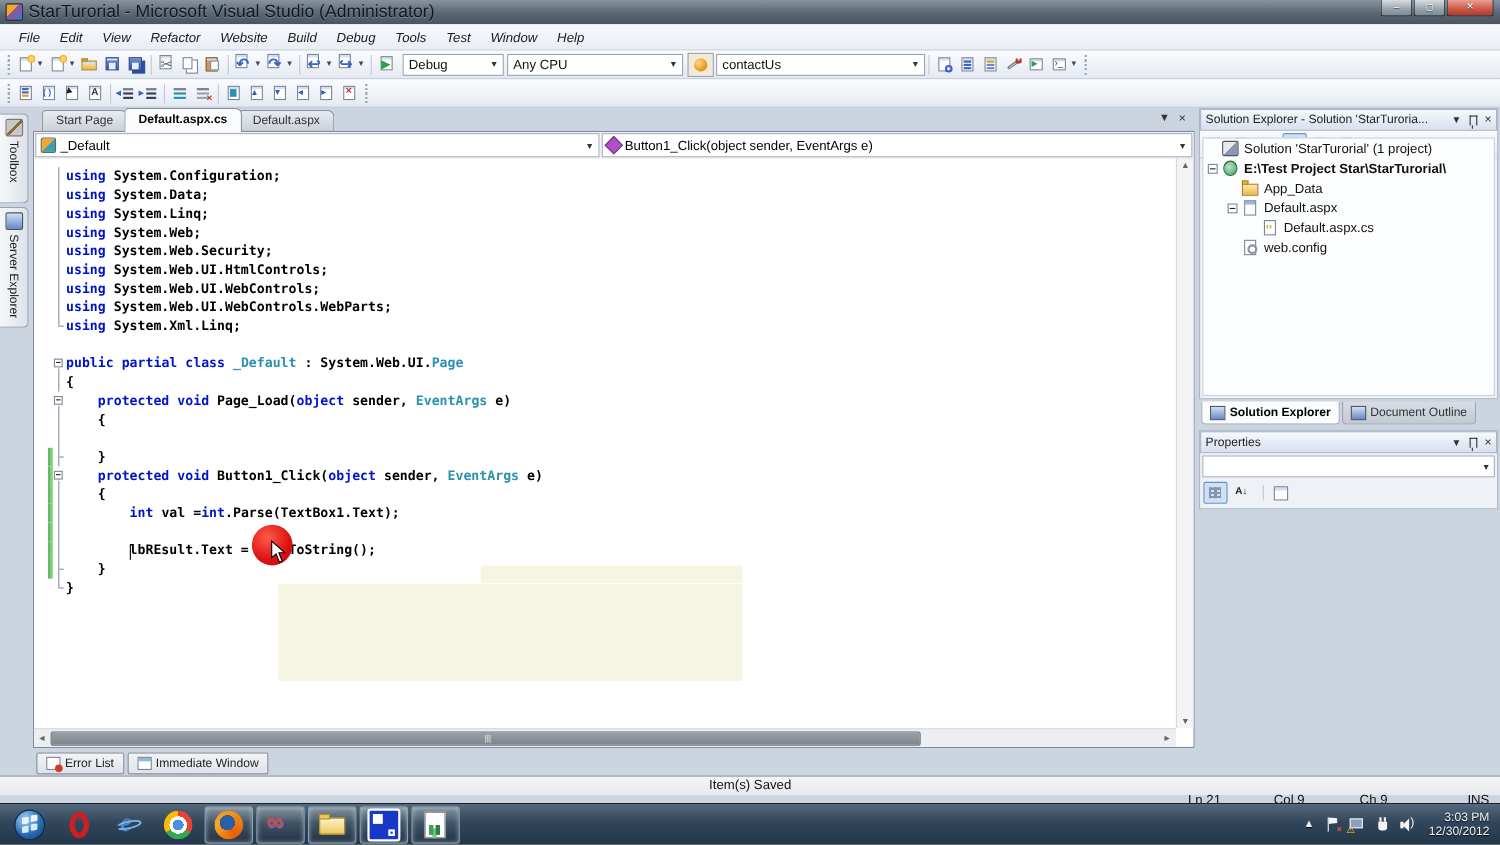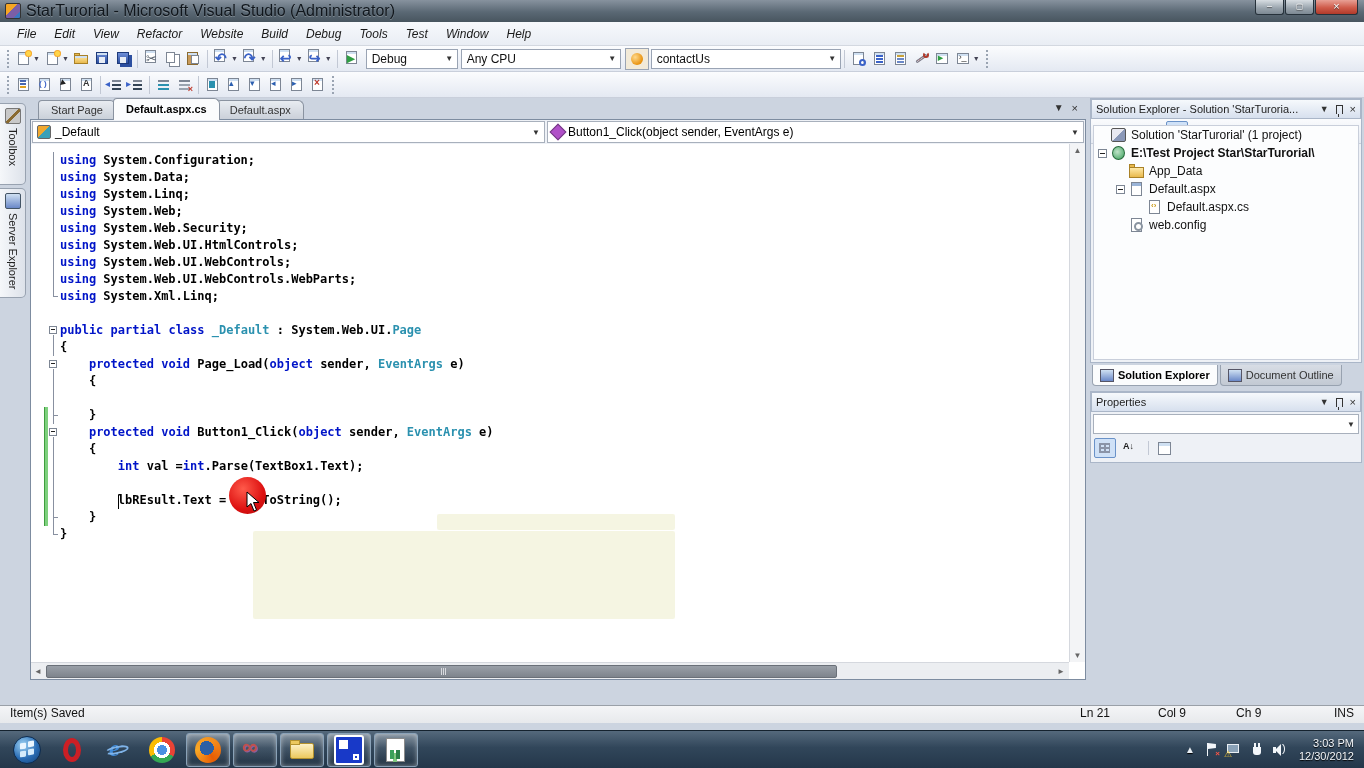--- a/index.html
+++ b/index.html
@@ -186,21 +186,21 @@
 
   
   #output-btns{position:absolute;left:33px;top:586px;display:flex;gap:3px;}
   .obtn{display:flex;align-items:center;gap:4px;height:18px;padding:0 8px;font-size:11px;color:#222;border:1px solid #8f949b;background:linear-gradient(#f2f4f7,#dfe3e9);border-radius:2px;}
   .oic{width:13px;height:12px;position:relative;}
   .oic::before{content:"";position:absolute;inset:0;background:#fff;border:1px solid #7d8694;box-sizing:border-box;}
   .oi-err::after{content:"";position:absolute;right:-2px;bottom:-2px;width:7px;height:7px;border-radius:50%;background:#d23b2a;}
   .oi-imm::before{box-shadow:inset 0 3px 0 #9ab4d8;}
 
   
-  #statusbar{position:absolute;left:0;top:705px;width:1364px;height:18px;background:linear-gradient(#f4f5f7,#e7e9ec);border-top:1px solid #9aa0a8;display:flex;align-items:flex-start;font-size:12px;color:#111;box-sizing:border-box;padding:0 10px;}
+  #statusbar{position:absolute;left:0;top:705px;width:1364px;height:18px;background:linear-gradient(#f4f5f7,#e7e9ec);border-top:1px solid #9aa0a8;display:flex;align-items:center;font-size:12px;color:#111;box-sizing:border-box;padding:0 10px;flex-direction:column;}
   .sb-right{margin-left:auto;display:flex;}
   .sb-cell{width:78px;} .sb-cell.ins{width:40px;text-align:right;}
 
   
   #taskbar{position:absolute;left:0;top:730px;width:1364px;height:38px;background:linear-gradient(#55697c,#31465a 45%,#24374a);border-top:1px solid #15222e;box-sizing:border-box;display:flex;align-items:center;padding-left:6px;}
   .tb-app{width:42px;height:32px;border-radius:3px;display:flex;align-items:center;justify-content:center;margin-right:3px;position:relative;}
   .tb-app.running{border:1px solid #8aa2b8;background:linear-gradient(rgba(255,255,255,.3),rgba(255,255,255,.08) 45%,rgba(0,0,0,.12));box-shadow:inset 0 0 5px rgba(255,255,255,.45);}
   .aico{position:relative;width:26px;height:26px;}
   .aico::before,.aico::after{position:absolute;box-sizing:border-box;}
   .a-start-orb{border-radius:50%;background:radial-gradient(circle at 35% 30%,#9fd4f5,#2a6db5 55%,#123f73);border:1px solid #0d2c50;}
@@ -689,20 +689,30 @@
         </div>
         <div id="props-toolbar">
           <span class="prbtn pr-cat pressed"></span>
           <span class="prbtn pr-alpha"></span>
           <span class="prsep"></span>
           <span class="prbtn pr-pages"></span>
         </div>
       </div>
     </div>
 
+    <div id="output-btns">
+        <span class="obtn">
+          <span class="oic oi-err"></span>
+          <span>Error List</span>
+        </span>
+        <span class="obtn">
+          <span class="oic oi-imm"></span>
+          <span>Immediate Window</span>
+        </span>
+      </div>
   </div>
 
   <div id="statusbar">
     <span>Item(s) Saved</span>
     <span class="sb-right">
       <span class="sb-cell">Ln 21</span>
       <span class="sb-cell">Col 9</span>
       <span class="sb-cell">Ch 9</span>
       <span class="sb-cell ins">INS</span>
     </span>

